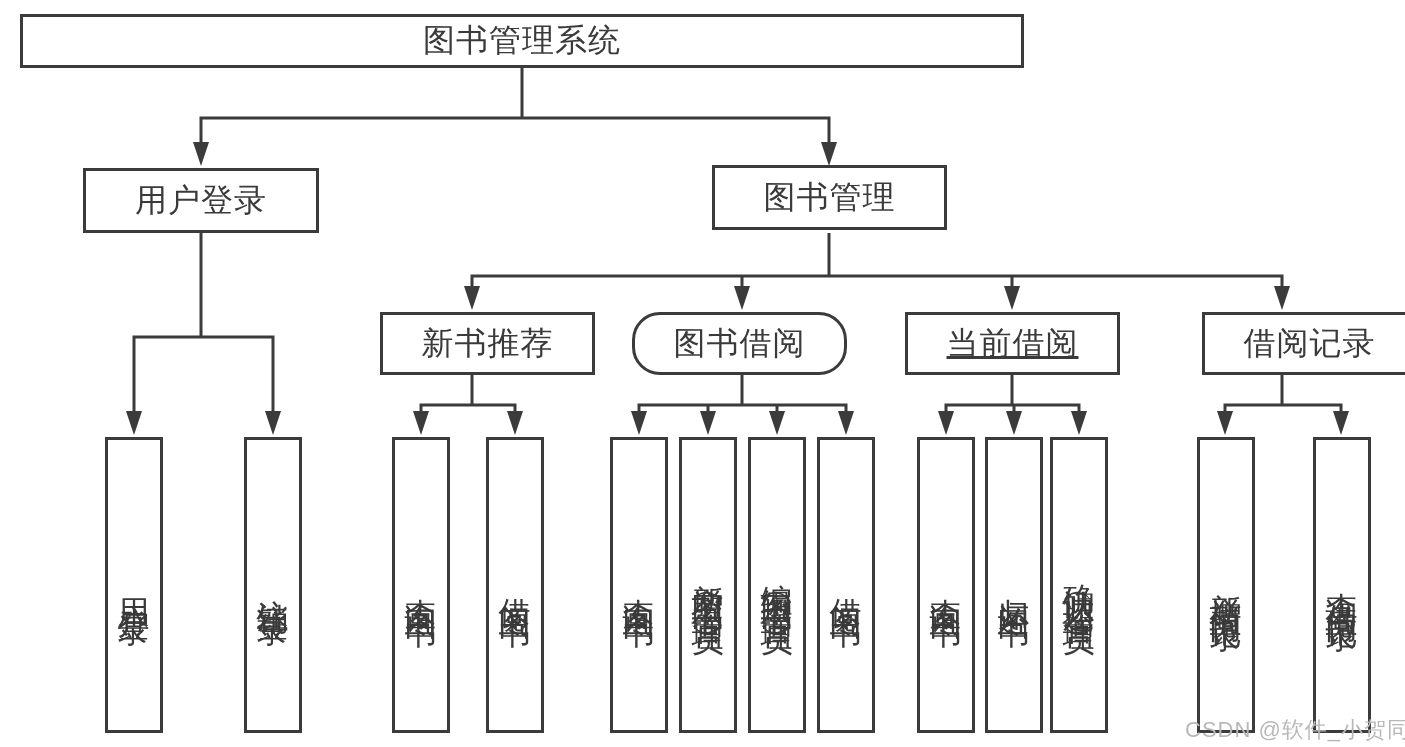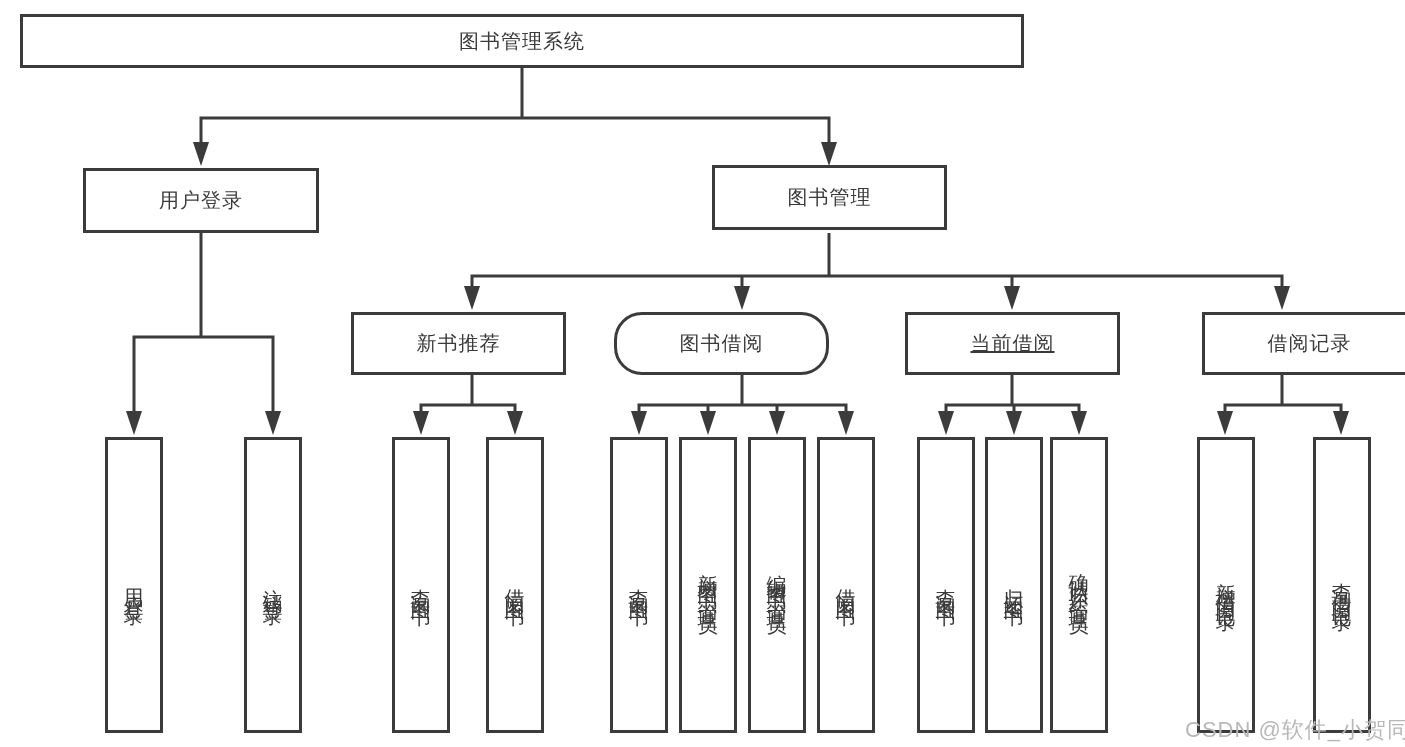--- a/index.html
+++ b/index.html
@@ -20,39 +20,39 @@
   .wires{position:absolute;left:0;top:0;width:1405px;height:747px;}
   .wires path.l{stroke:var(--line);stroke-width:3;fill:none;}
   .wires path.a{fill:var(--line);stroke:none;}
   .node{
     position:absolute;
     box-sizing:border-box;
     background:var(--fill);
     border:3px solid var(--line);
     display:flex;align-items:center;justify-content:center;
     color:var(--text);
-    font-size:20px;
+    font-size:32px;
     text-align:center;
   }
   .hbox{letter-spacing:1px;}
   .vbox span{
     writing-mode:vertical-rl;
     letter-spacing:6px;
     line-height:1;
     display:block;
   }
   
   .n-root{left:20px;top:14px;width:1004px;height:54px;}
   
   .n-l2-0{left:83px;top:168px;width:236px;height:65px;}
   .n-l2-1{left:712px;top:165px;width:235px;height:65px;}
   
   .n-l3{top:312px;width:215px;height:63px;}
-  .n-l3-0{left:351px;}
-  .n-l3-1{left:614px;border-radius:28px;}
+  .n-l3-0{left:380px;}
+  .n-l3-1{left:632px;border-radius:28px;}
   .n-l3-2{left:905px;text-decoration:underline;}
   .n-l3-3{left:1202px;text-align:center;}
   
   .leaf{top:437px;width:58px;height:296px;}
   .n-lf-0{left:105px;}
   .n-lf-1{left:244px;}
   .n-lf-2{left:392px;}
   .n-lf-3{left:486px;}
   .n-lf-4{left:610px;}
   .n-lf-5{left:679px;}

